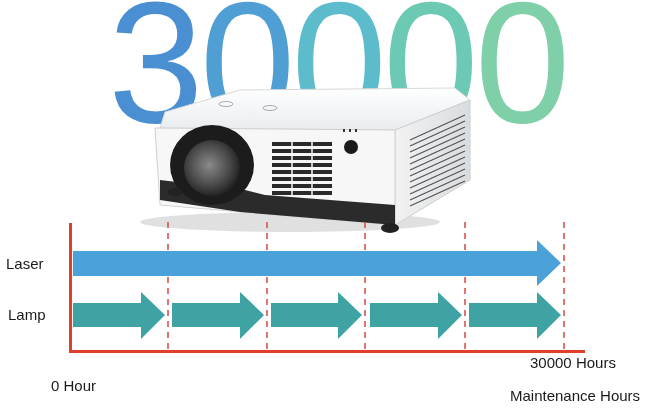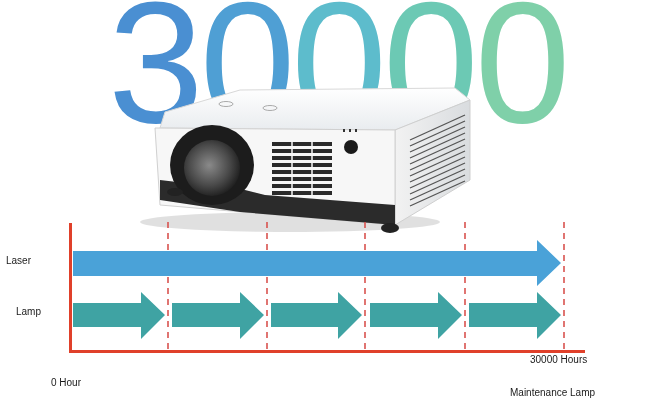--- a/index.html
+++ b/index.html
@@ -1,20 +1,20 @@
 <!DOCTYPE html>
 <html><head>
 <meta charset="utf-8">
 <style>
   html, body { margin:0; padding:0; background:#ffffff; }
   body { width:650px; height:408px; position:relative; overflow:hidden; font-family:"Liberation Sans", sans-serif; }
   .abs { position:absolute; }
   .big-number { left:108px; top:-24px; font-size:172px; font-family:"Liberation Sans", sans-serif; letter-spacing:-4px; line-height:1; font-weight:400; }
   .big-number span { display:inline-block; }
-  .label { font-size:10px; color:#1a1a1a; }
+  .label { font-size:15px; color:#1a1a1a; }
   svg { position:absolute; left:0; top:0; }
 </style>
 </head>
 <body>
 
 <div class="abs big-number">
   <span style="color:#4a8fd2">3</span><span style="color:#4f9fd4">0</span><span style="color:#5dbccc">0</span><span style="color:#6cc9b4">0</span><span style="color:#7fd0a9">0</span>
 </div>
 
 <svg width="650" height="408">
@@ -110,16 +110,16 @@
     <polygon points="271,303 338,303 338,292 362,315 338,339 338,327 271,327"></polygon>
     <polygon points="370,303 438,303 438,292 462,315 438,339 438,327 370,327"></polygon>
     <polygon points="469,303 537,303 537,292 561,315 537,339 537,327 469,327"></polygon>
   </g>
 
   <line x1="70.5" y1="223" x2="70.5" y2="353" stroke="#e0402a" stroke-width="3"></line>
   <line x1="69" y1="351.5" x2="585" y2="351.5" stroke="#e0402a" stroke-width="3"></line>
 </svg>
 
 <div class="abs label" style="left:6px;top:255px;">Laser</div>
-<div class="abs label" style="left:16px;top:306px;">Lamp</div>
+<div class="abs label" style="left:8px;top:306px;">Lamp</div>
 <div class="abs label" style="left:51px;top:367px;margin-top:10px;">0 Hour</div>
 <div class="abs label" style="left:530px;top:354px;">30000 Hours</div>
-<div class="abs label" style="left:510px;top:387px;">Maintenance Lamp</div>
+<div class="abs label" style="left:510px;top:387px;">Maintenance Hours</div>
 
 </body></html>

